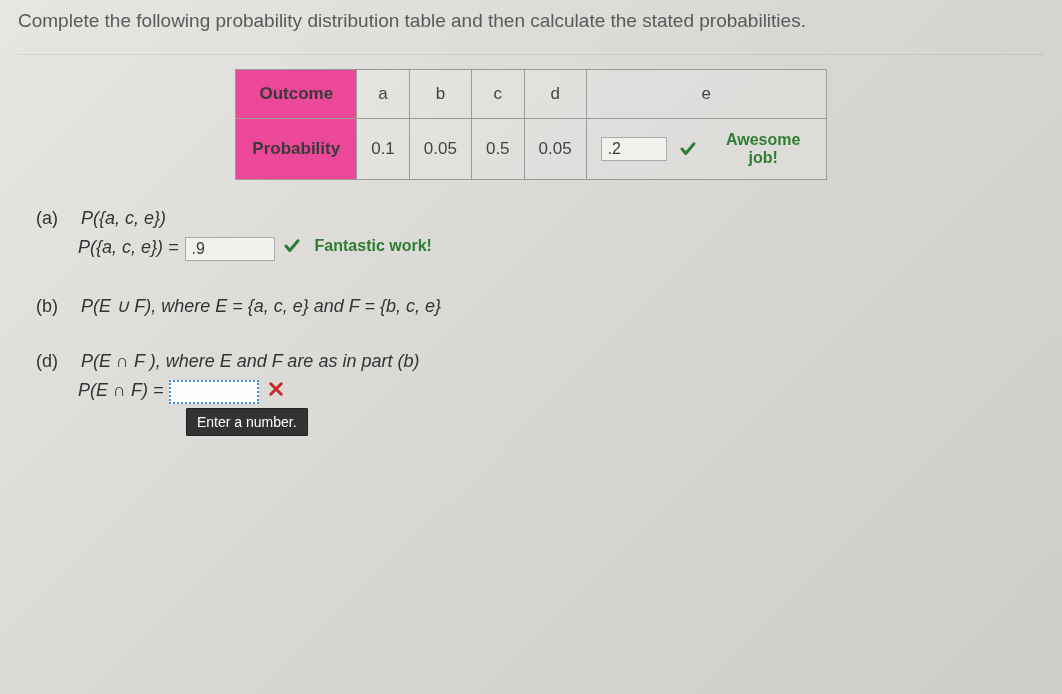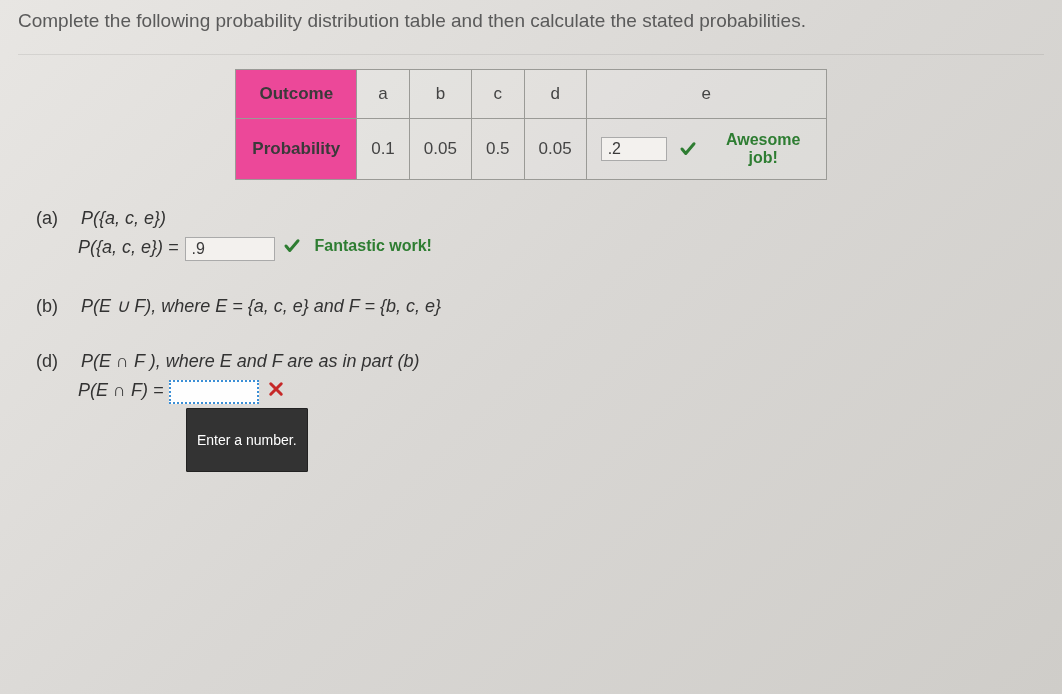--- a/index.html
+++ b/index.html
@@ -112,21 +112,21 @@
     .tooltip {
       position: relative;
       margin-left: 42px;
       margin-top: 4px;
     }
     .tooltip-box {
       display: inline-block;
       background: #333;
       color: #fff;
       font-size: 14px;
-      padding: 23px 10px;
+      padding: 5px 10px;
       border: 1px solid #222;
       border-radius: 1px;
       margin-left: 108px;
     }
     .ecell-inner {
       display: flex;
       align-items: center;
       justify-content: flex-start;
       gap: 8px;
     }

